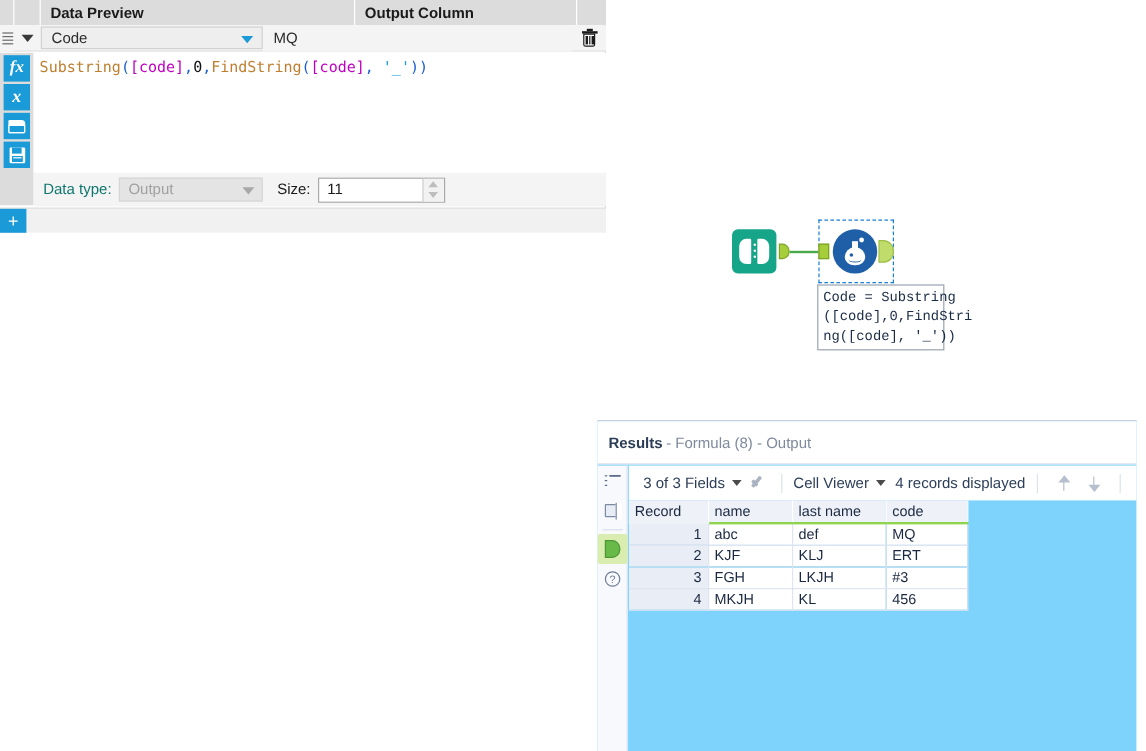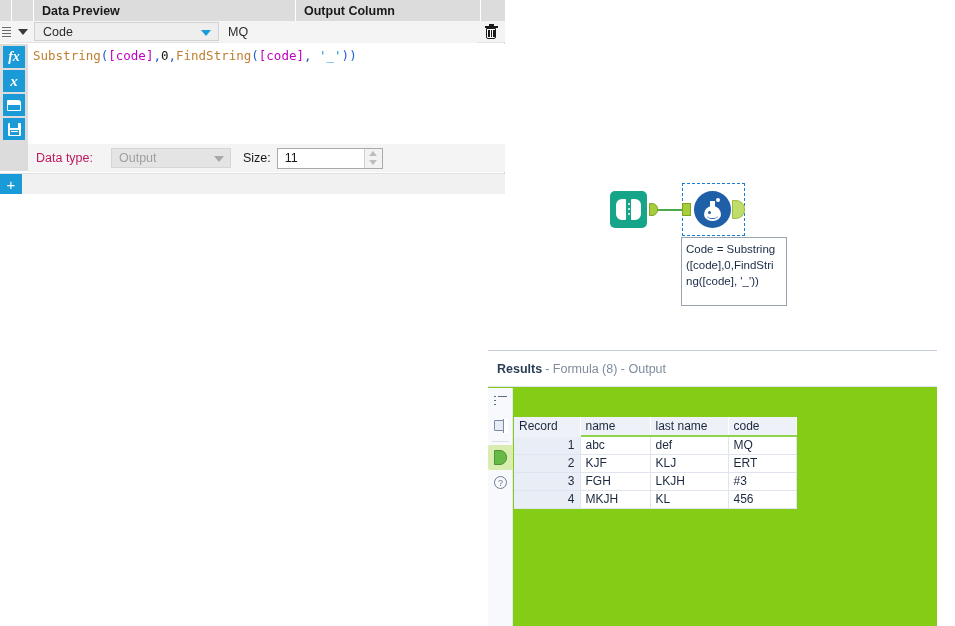--- a/index.html
+++ b/index.html
@@ -188,21 +188,21 @@
   .t-str  { color: #1a9ad6; }
 
   
   .dtype-row {
     position: absolute; left: 28px; top: 144px;
     width: 477px; height: 28px;
     background: #f4f4f4;
     display: flex; align-items: center;
     padding-left: 8px;
   }
-  .dtype-row .lbl { font-size: 12.5px; color: #be185d; margin-right: 18px; }
+  .dtype-row .lbl { font-size: 12.5px; color: #0f766e; margin-right: 6px; }
   .dd-disabled {
     position: relative;
     width: 120px; height: 20px;
     background: #e4e4e4;
     border: 1px solid #d6d6d6;
     display: flex; align-items: center;
     padding-left: 7px;
     font-size: 12.5px; color: #a0a0a0;
   }
   .dd-disabled .tri {
@@ -359,36 +359,36 @@
   }
   .flask .bub.b1 { left: 13px; top: 0px; width: 4px; height: 4px; }
   .flask .dotin {
     position: absolute; left: 5px; bottom: 7px;
     width: 3px; height: 3px; border-radius: 50%;
     background: #1f5fa8;
   }
 
   .annotation {
     position: absolute; left: 175px; top: 237px;
-    width: 106px; height: 69px;
+    width: 106px; height: 55px;
     background: #ffffff;
     border: 1px solid #9aa3b0;
     padding: 3px 4px;
     font-size: 11.5px;
     line-height: 16px;
     color: #1a2b44;
     white-space: pre;
-    font-family: Liberation Sans, sans-serif;
+    font-family: Liberation Mono, monospace;
   }
 
   
   #results {
-    position: absolute; left: 488px; top: 350px;
+    position: absolute; left: 498px; top: 350px;
     width: 449px; height: 276px;
-    background: #84cc16;
+    background: #7dd3fc;
     border-top: 1px solid #c6cfdd;
   }
   .res-title {
     position: absolute; left: 0; top: 0;
     width: 449px; height: 36px;
     background: #ffffff;
     border-bottom: 1px solid #dfe4ec;
     display: flex; align-items: center;
     padding-left: 9px;
     font-size: 12.5px;
@@ -681,20 +681,37 @@
       </div>
       <div class="res-sep"></div>
       <div class="sbtn active">
         <span class="si-anchor"></span>
       </div>
       <div class="sbtn">
         <span class="si-help">?</span>
       </div>
     </div>
 
+    <div class="res-toolbar">
+      <span>3 of 3 Fields</span>
+      <span class="tri-sm"></span>
+      <span class="chk"></span>
+      <span class="vdiv"></span>
+      <span>Cell Viewer</span>
+      <span class="tri-sm"></span>
+      <span>4 records displayed</span>
+      <span class="vdiv"></span>
+      <span class="arrw up">
+          <i></i>
+        </span>
+      <span class="arrw dn">
+          <i></i>
+        </span>
+      <span class="vdiv"></span>
+    </div>
 
     <div class="res-table">
       <table class="grid">
         <colgroup>
           <col class="col-rec">
             <col class="col-a">
             <col class="col-b">
             <col class="col-c">
         </colgroup>
         <thead>

